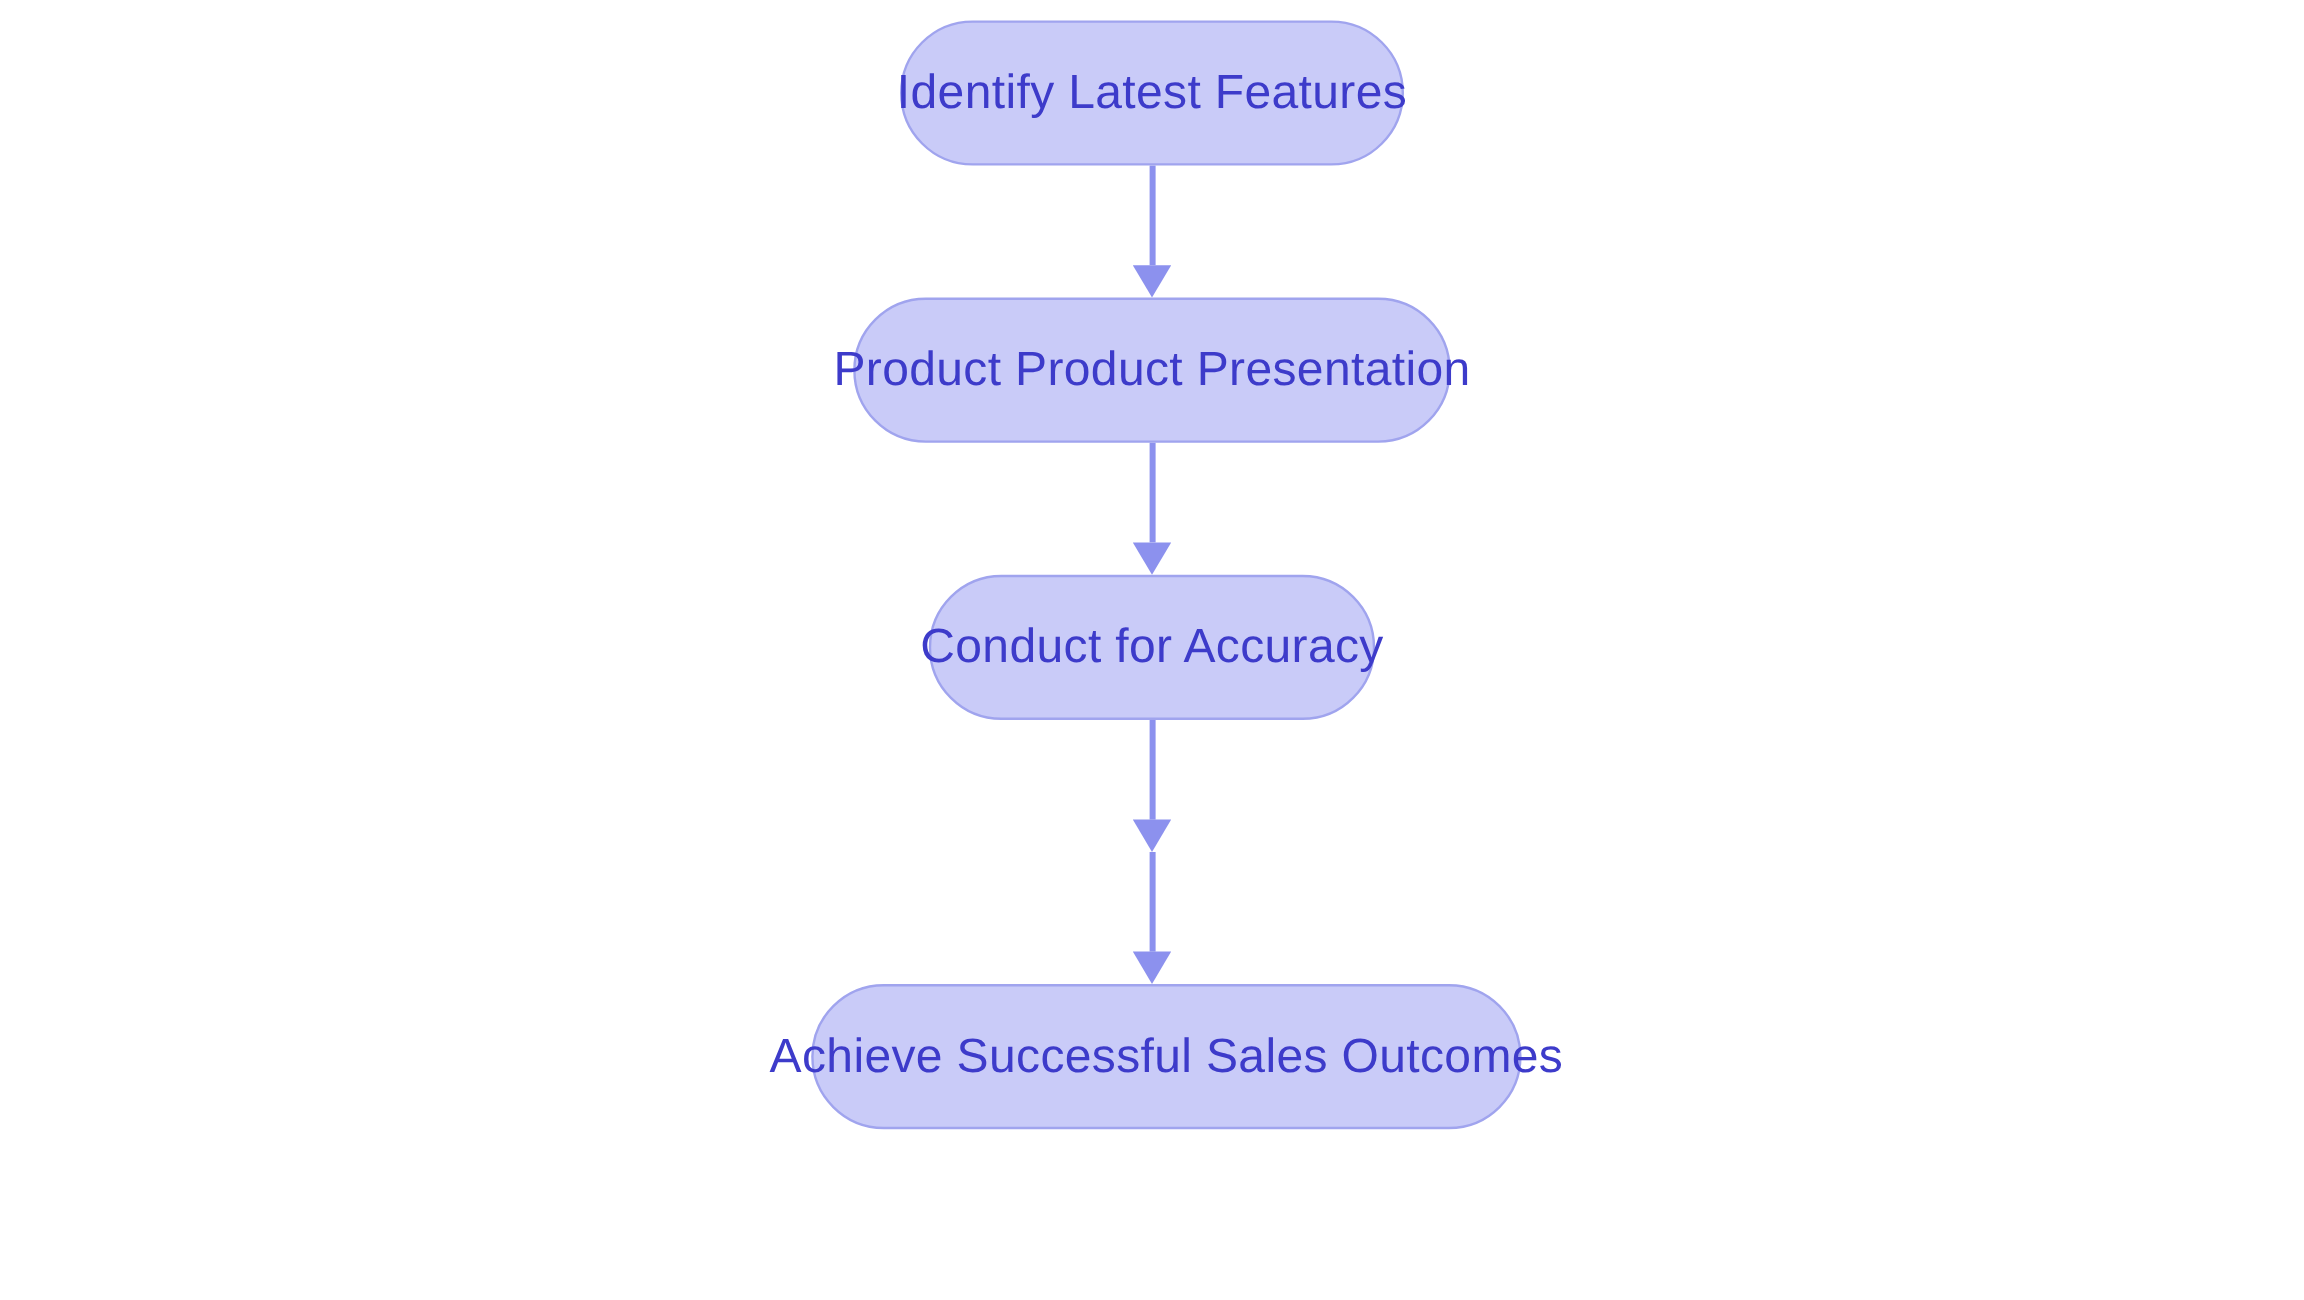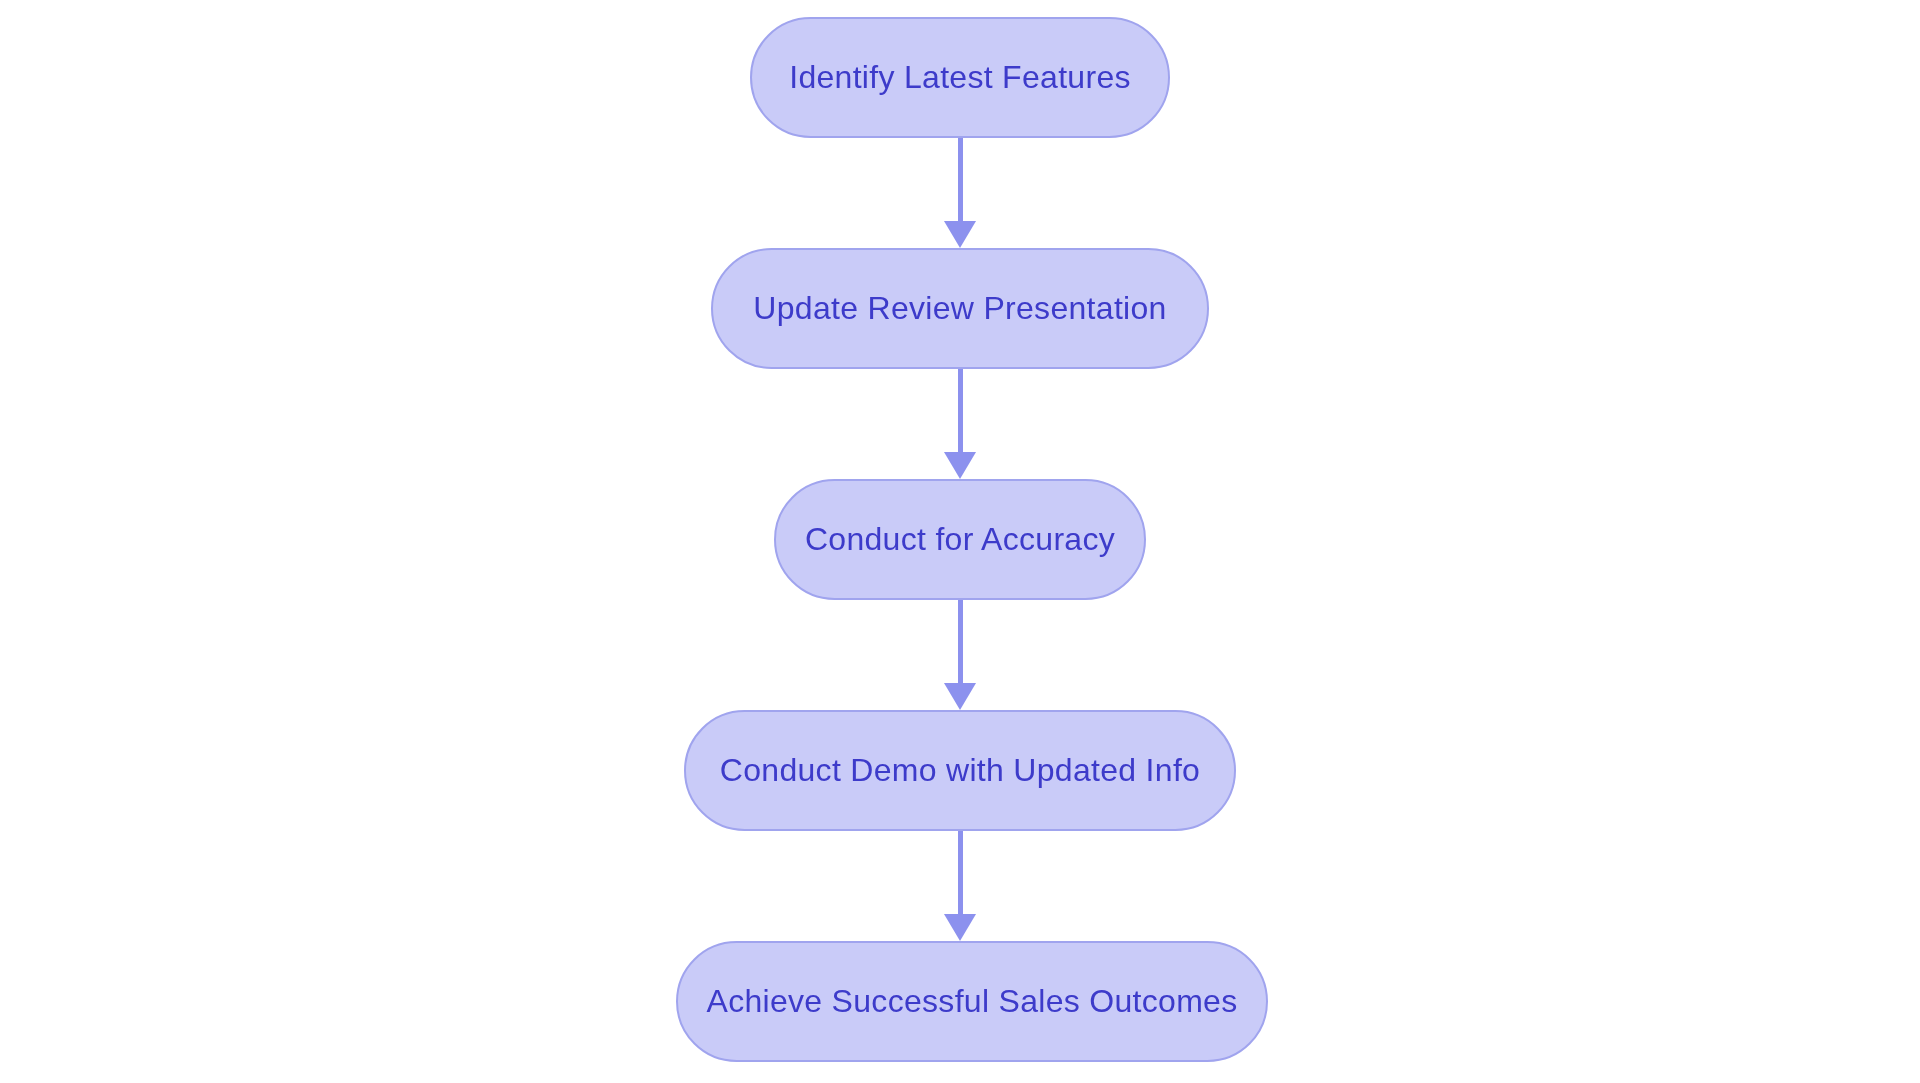--- a/index.html
+++ b/index.html
@@ -36,21 +36,21 @@
     border-radius: 60.5px;
     background: var(--node-fill);
     border: 2px solid var(--node-border);
     display: flex;
     align-items: center;
     justify-content: center;
     flex: 0 0 auto;
   }
   .node span {
     color: var(--text);
-    font-size: 32px;
+    font-size: 40px;
     font-weight: 500;
     letter-spacing: 0.3px;
     white-space: nowrap;
   }
   .node.n1 { width: 420px; }
   .node.n2 { width: 498px; }
   .node.n3 { width: 372px; }
   .node.n4 { width: 552px; }
   .node.n5 { width: 592px; margin-left: 24px; }
   .arrow {
@@ -84,40 +84,37 @@
     <div class="node n1">
       <span>Identify Latest Features</span>
     </div>
 
     <div class="arrow">
       <div class="arrow-line"></div>
       <div class="arrow-head"></div>
     </div>
 
     <div class="node n2">
-      <span>Update Review Presentation</span>
+      <span>Product Product Presentation</span>
     </div>
 
     <div class="arrow">
       <div class="arrow-line"></div>
       <div class="arrow-head"></div>
     </div>
 
     <div class="node n3">
       <span>Conduct for Accuracy</span>
     </div>
 
     <div class="arrow">
       <div class="arrow-line"></div>
       <div class="arrow-head"></div>
     </div>
 
-    <div class="node n4">
-      <span>Conduct Demo with Updated Info</span>
-    </div>
 
     <div class="arrow">
       <div class="arrow-line"></div>
       <div class="arrow-head"></div>
     </div>
 
     <div class="node n5">
       <span>Achieve Successful Sales Outcomes</span>
     </div>
 

